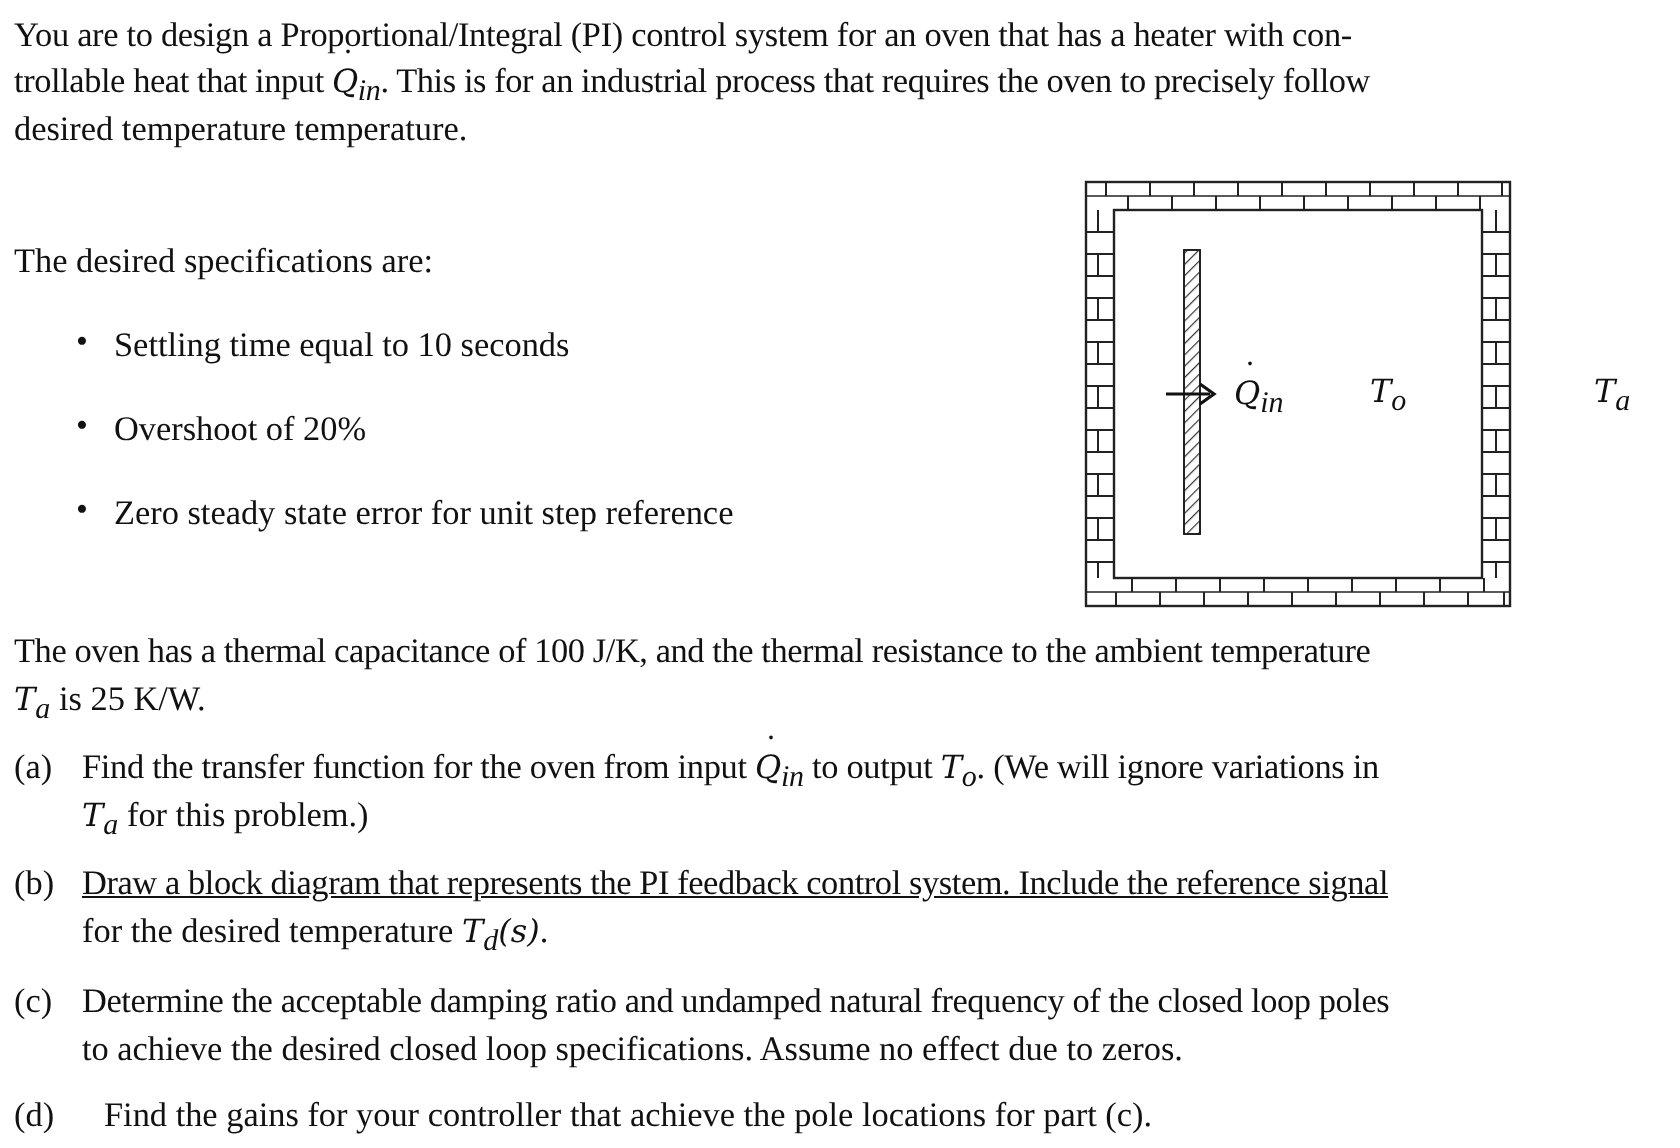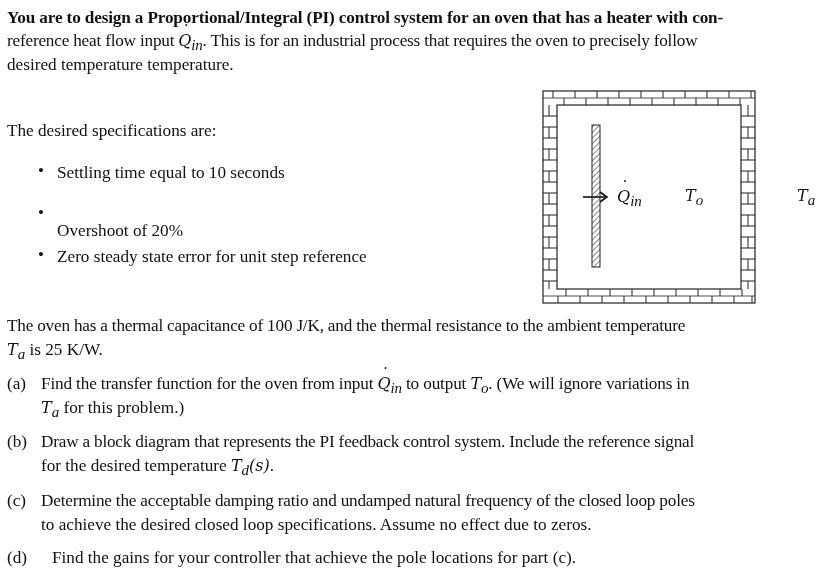--- a/index.html
+++ b/index.html
@@ -12,31 +12,31 @@
   .math { font-style: italic; font-family: "DejaVu Serif", "Liberation Serif", serif; font-size: 16px; }
   .sub { font-size: 15px; position: relative; top: 4px; font-style: italic; }
   .dot-q { position: relative; display: inline-block; }
   .dot-q::before { content: "\02D9"; position: absolute; left: 4px; top: -9px; font-style: normal; font-size: 16px; }
   .bullet { position: absolute; font-size: 17px; }
   svg { position: absolute; left: 0; top: 0; }
 </style>
 </head>
 <body>
 
-<div class="txt" style="left:7px; top:6px; letter-spacing:-0.15px;font-weight:bold;">You are to design a Proportional/Integral (PI) control system for an oven that has a heater with con-</div>
+<div class="txt" style="left:7px; top:6px; letter-spacing:-0.15px;">You are to design a Proportional/Integral (PI) control system for an oven that has a heater with con-</div>
 <div class="txt" style="left:7px; top:29px; letter-spacing:-0.2px;">
-  <span>reference heat flow input </span><span class="math dot-q"><span>Q</span></span><span class="sub">in</span><span>. This is for an industrial process that requires the oven to precisely follow</span>
+  <span>trollable heat that input </span><span class="math dot-q"><span>Q</span></span><span class="sub">in</span><span>. This is for an industrial process that requires the oven to precisely follow</span>
 </div>
 <div class="txt" style="left:7px; top:53px;">desired temperature temperature.</div>
 
 <div class="txt" style="left:7px; top:119px;">The desired specifications are:</div>
 <span class="bullet" style="left:38px; top:161px;">•</span>
 <div class="txt" style="left:57px; top:161px;">Settling time equal to 10 seconds</div>
 <span class="bullet" style="left:38px; top:203px;">•</span>
-<div class="txt" style="left:57px; top:203px;margin-top:16px;">Overshoot of 20%</div>
+<div class="txt" style="left:57px; top:203px;">Overshoot of 20%</div>
 <span class="bullet" style="left:38px; top:245px;">•</span>
 <div class="txt" style="left:57px; top:245px;">Zero steady state error for unit step reference</div>
 
 <svg width="840" height="574" viewBox="0 0 840 574">
   <defs>
     <pattern id="hatch" width="4" height="4" patternUnits="userSpaceOnUse" patternTransform="rotate(45)">
       <line x1="0" y1="0" x2="0" y2="4" stroke="#333" stroke-width="1.2"></line>
     </pattern>
   </defs>
   <g stroke="#222" stroke-width="1.2" fill="none">
@@ -174,21 +174,21 @@
 
 <div class="txt" style="left:7px; top:372px;">(a)</div>
 <div class="txt" style="left:41px; top:372px; letter-spacing:-0.15px;">
   <span>Find the transfer function for the oven from input </span><span class="math dot-q">Q</span><span class="sub">in</span><span> to output </span><span class="math">T</span><span class="sub">o</span><span>. (We will ignore variations in</span>
 </div>
 <div class="txt" style="left:41px; top:396px;">
   <span class="math">T</span><span class="sub">a</span><span> for this problem.)</span>
 </div>
 
 <div class="txt" style="left:7px; top:430px;">(b)</div>
-<div class="txt" style="left:41px; top:430px; letter-spacing:-0.2px;">Draw a block diagram that represents the PI feedback control system. Include the reference signal</div>
+<div class="txt" style="left:41px; top:430px; letter-spacing:-0.2px;text-decoration:underline;">Draw a block diagram that represents the PI feedback control system. Include the reference signal</div>
 <div class="txt" style="left:41px; top:454px;">
   <span>for the desired temperature </span><span class="math">T</span><span class="sub">d</span><span class="math">(s)</span><span>.</span>
 </div>
 
 <div class="txt" style="left:7px; top:489px;">(c)</div>
 <div class="txt" style="left:41px; top:489px; letter-spacing:-0.2px;">Determine the acceptable damping ratio and undamped natural frequency of the closed loop poles</div>
 <div class="txt" style="left:41px; top:513px;">to achieve the desired closed loop specifications. Assume no effect due to zeros.</div>
 
 <div class="txt" style="left:7px; top:546px;">(d)</div>
 <div class="txt" style="left:52px; top:546px;">Find the gains for your controller that achieve the pole locations for part (c).</div>

